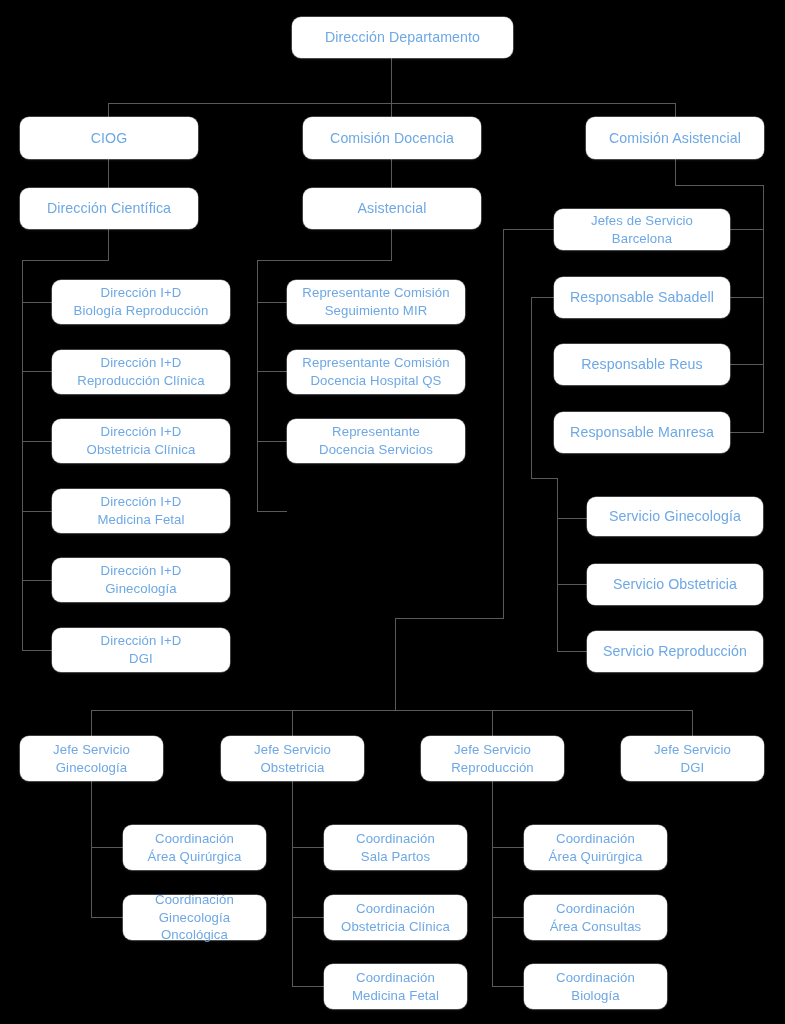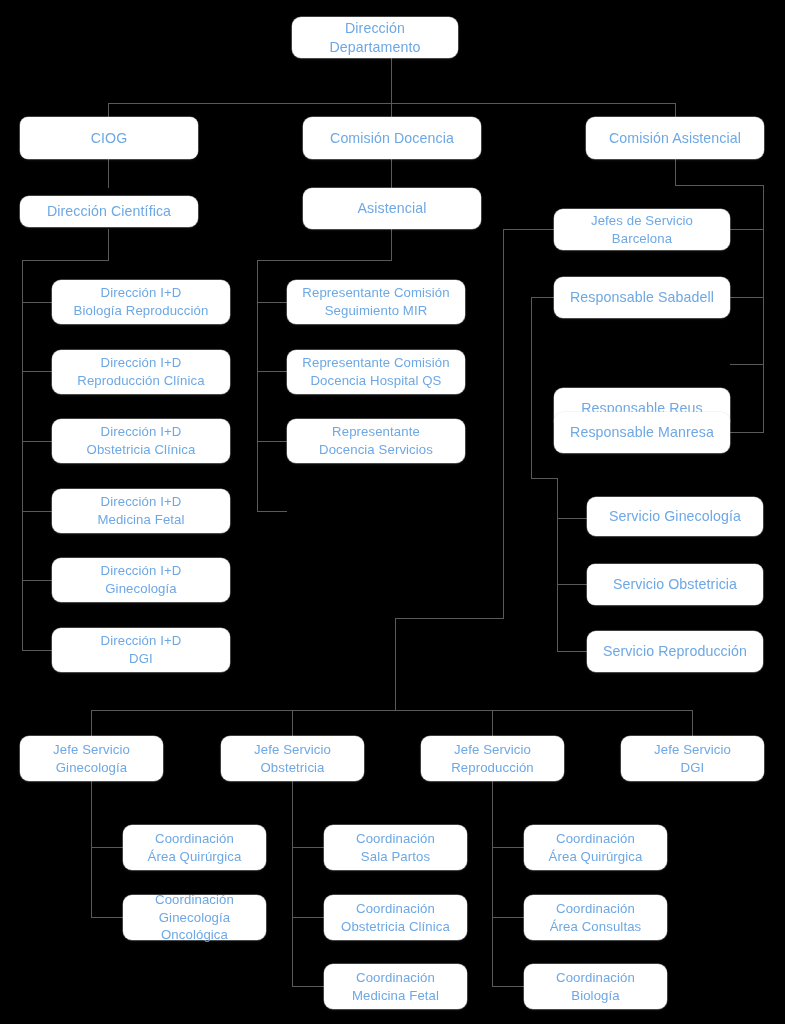--- a/index.html
+++ b/index.html
@@ -112,33 +112,33 @@
   <div class="conn" style="left:292px; top:781px; width:1px;  height:206px;"></div>
   <div class="conn" style="left:292px; top:847px; width:32px;  height:1px;"></div>
   <div class="conn" style="left:292px; top:917px; width:32px;  height:1px;"></div>
   <div class="conn" style="left:292px; top:986px; width:32px;  height:1px;"></div>
 
   <div class="conn" style="left:492px; top:781px; width:1px;  height:206px;"></div>
   <div class="conn" style="left:492px; top:847px; width:32px;  height:1px;"></div>
   <div class="conn" style="left:492px; top:917px; width:32px;  height:1px;"></div>
   <div class="conn" style="left:492px; top:986px; width:32px;  height:1px;"></div>
 
-  <div class="node lg" style="left:292px; top:17px;  width:166px; height:41px;">Dirección Departamento</div>
+  <div class="node lg" style="left:292px; top:17px;  width:221px; height:41px;">Dirección Departamento</div>
 
-  <div class="node lg" style="left:20px;  top:117px; width:178px; height:42px;border-radius:8px;">CIOG</div>
+  <div class="node lg" style="left:20px;  top:117px; width:178px; height:42px;">CIOG</div>
   <div class="node lg" style="left:303px; top:117px; width:178px; height:42px;text-align:right;">Comisión Docencia</div>
   <div class="node lg" style="left:586px; top:117px; width:178px; height:42px;">Comisión Asistencial</div>
 
-  <div class="node lg" style="left:20px;  top:196px; width:178px; height:31px;">Dirección Científica</div>
+  <div class="node lg" style="left:20px;  top:188px; width:178px; height:41px;">Dirección Científica</div>
   <div class="node lg" style="left:303px; top:188px; width:178px; height:41px;">Asistencial</div>
 
   <div class="node" style="left:554px; top:209px; width:176px; height:41px;">Jefes de Servicio
 Barcelona</div>
   <div class="node lg" style="left:554px; top:277px; width:176px; height:41px;">Responsable Sabadell</div>
-  <div class="node lg" style="left:554px; top:344px; width:176px; height:41px;margin-top:44px;">Responsable Reus</div>
+  <div class="node lg" style="left:554px; top:344px; width:176px; height:41px;">Responsable Reus</div>
   <div class="node lg" style="left:554px; top:412px; width:176px; height:41px;">Responsable Manresa</div>
 
   <div class="node" style="left:52px;  top:280px; width:178px; height:44px;">Dirección I+D
 Biología Reproducción</div>
   <div class="node" style="left:52px;  top:350px; width:178px; height:44px;">Dirección I+D
 Reproducción Clínica</div>
   <div class="node" style="left:52px;  top:419px; width:178px; height:44px;">Dirección I+D
 Obstetricia Clínica</div>
   <div class="node" style="left:52px;  top:489px; width:178px; height:44px;">Dirección I+D
 Medicina Fetal</div>

